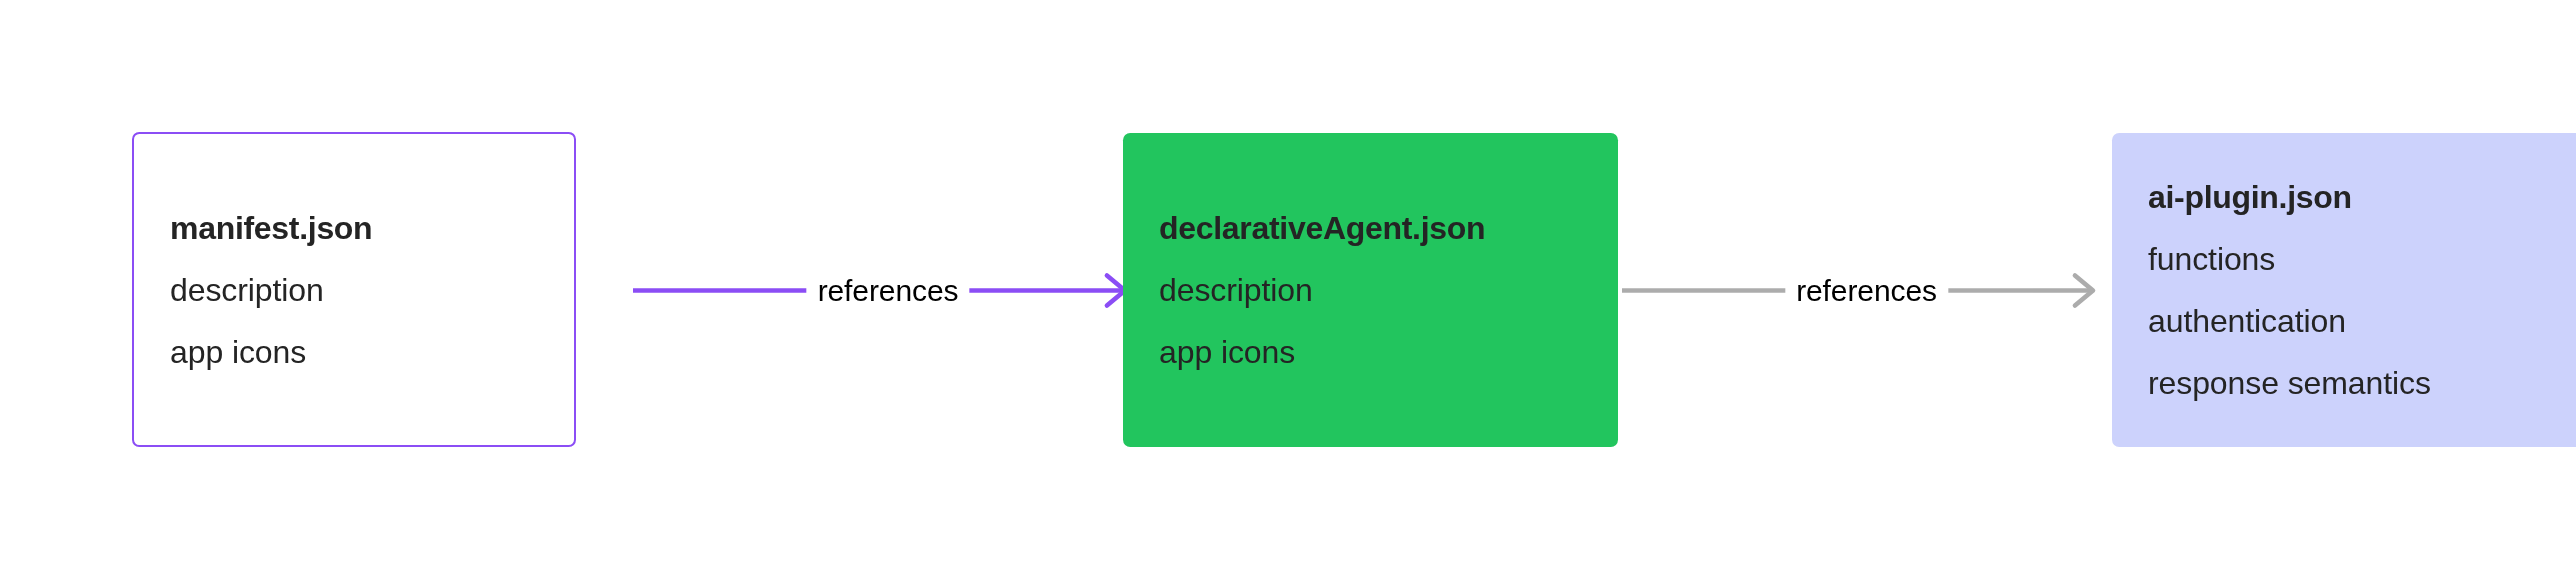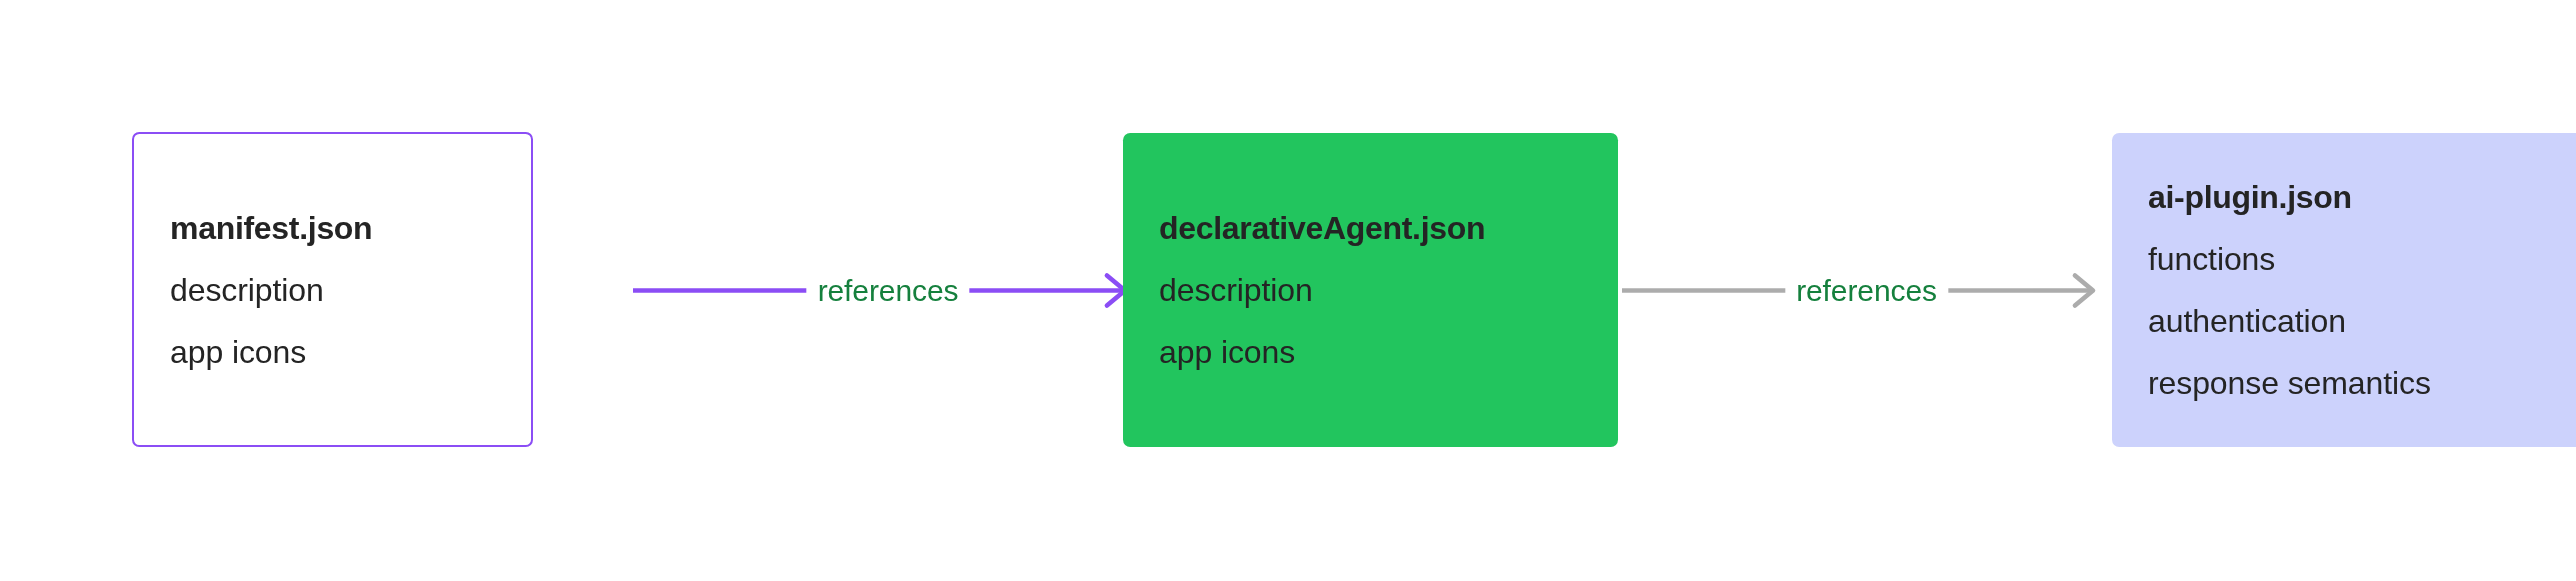--- a/index.html
+++ b/index.html
@@ -45,21 +45,21 @@
     line-height: 62px;
     color: #242424;
     white-space: nowrap;
     letter-spacing: -0.1px;
   }
 
   
   #node-manifest {
     left: 132px;
     top: 132px;
-    width: 401px;
+    width: 444px;
     height: 315px;
     background: #ffffff;
     border: 2.6px solid #8B4DF5;
   }
   
   #node-declarative-agent {
     left: 1123px;
     top: 133px;
     width: 495px;
     height: 314px;
@@ -89,21 +89,21 @@
   }
   .edge-label {
     position: absolute;
     top: 50%;
     left: 50%;
     transform: translate(-50%, -50%);
     background: #ffffff;
     padding: 0 11.3px;
     font-size: 30px;
     line-height: 36px;
-    color: #15803d;
+    color: #000000;
     white-space: nowrap;
     letter-spacing: -0.1px;
   }
 
   #edge-1 { left: 633px; width: 510px; }
   #edge-2 { left: 1622px; width: 489px; }
 </style>
 </head>
 <body>
 

